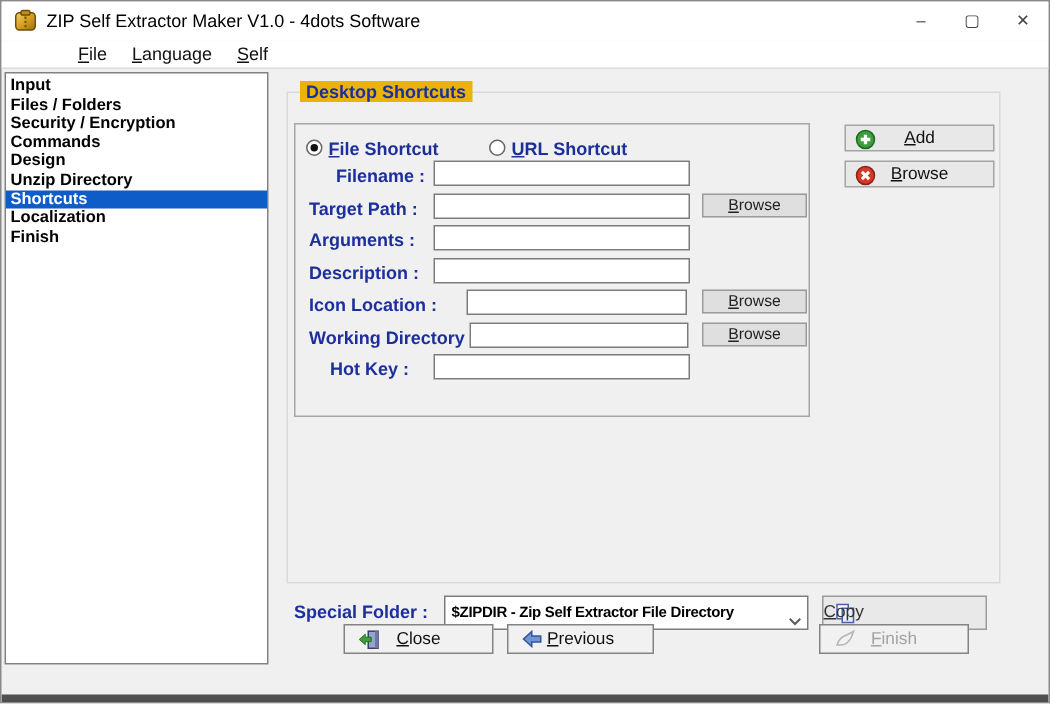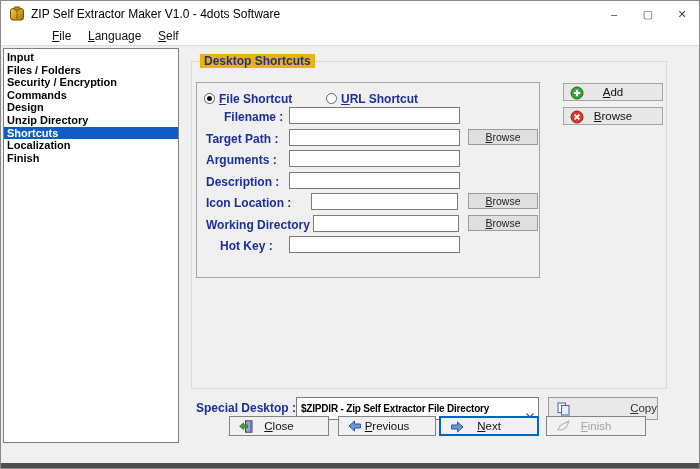--- a/index.html
+++ b/index.html
@@ -63,21 +63,21 @@
   .combobox { position:absolute; left:295px; top:396px; width:243px; height:23px;
               background:#fff; border:1px solid #7b7b7b; }
   .combo-text { position:absolute; left:4px; top:0; width:218px; height:34px; line-height:21px;
                 font-size:10px; font-weight:bold; color:#000; letter-spacing:-0.2px;
                 white-space:nowrap; overflow:hidden; }
   .combo-arrow { position:absolute; right:3px; top:7px; }
 
   .copy-btn { position:absolute; left:547px; top:396px; width:110px; height:23px;
               background:#e9e9e9; border:1px solid #9b9b9b; }
   .copy-btn svg { position:absolute; left:8px; top:4px; }
-  .copy-btn .btn-label { position:absolute; left:0; top:0; width:100%; text-align:right;
+  .copy-btn .btn-label { position:absolute; left:0; top:0; width:100%; text-align:left;
                          line-height:21px; font-size:11.5px; color:#333; }
 
   
   .nav-btn { position:absolute; top:415px; height:20px; background:#f1f1f1;
              border:1px solid #838383; }
   .nav-btn svg { position:absolute; left:9px; top:3px; }
   .nav-btn .btn-label { position:absolute; left:0; top:0; width:100%; text-align:center;
                         line-height:18px; font-size:11.5px; color:#111; }
   .nav-close { left:228px; width:100px; }
   .nav-prev  { left:337px; width:98px; }
@@ -174,21 +174,21 @@
     <span class="btn-label accel">Add</span>
   </div>
   <div class="tool-btn" style="top:106px;">
     <svg width="14" height="14" viewBox="0 0 14 14">
       <circle cx="7" cy="7" r="6" fill="#d23a2a" stroke="#8e2014"></circle>
       <path d="M4.6 4.6 L9.4 9.4 M9.4 4.6 L4.6 9.4" stroke="#fff" stroke-width="2"></path>
     </svg>
     <span class="btn-label accel">Browse</span>
   </div>
 
-  <span class="blabel" style="left:195px; top:400px;">Special Desktop :</span>
+  <span class="blabel" style="left:195px; top:400px;">Special Folder :</span>
   <div class="combobox">
     <span class="combo-text">$ZIPDIR - Zip Self Extractor File Directory</span>
     <span class="combo-arrow">
       <svg width="10" height="7" viewBox="0 0 10 7">
           <path d="M1.5 1.5 L5 5 L8.5 1.5" fill="none" stroke="#5a5a5a" stroke-width="1.3"></path>
         </svg>
     </span>
   </div>
   <div class="copy-btn">
     <svg width="13" height="14" viewBox="0 0 13 14">
@@ -205,26 +205,20 @@
       <polygon points="0.5,6.3 4.5,2.8 4.5,4.8 8.5,4.8 8.5,7.8 4.5,7.8 4.5,9.8" fill="#3d9e3d" stroke="#1e6b1e" stroke-width="0.6"></polygon>
     </svg>
     <span class="btn-label accel">Close</span>
   </div>
   <div class="nav-btn nav-prev">
     <svg width="14" height="12" viewBox="0 0 14 12">
       <polygon points="12.5,4 6.5,4 6.5,1 1,6 6.5,11 6.5,8 12.5,8" fill="#6f95d6" stroke="#31569b"></polygon>
     </svg>
     <span class="btn-label accel">Previous</span>
   </div>
-  <div class="nav-btn nav-next">
-    <svg width="14" height="12" viewBox="0 0 14 12">
-      <polygon points="1.5,4 7.5,4 7.5,1 13,6 7.5,11 7.5,8 1.5,8" fill="#6f95d6" stroke="#31569b"></polygon>
-    </svg>
-    <span class="btn-label accel">Next</span>
-  </div>
   <div class="nav-btn nav-finish">
     <svg width="15" height="12" viewBox="0 0 15 12">
       <path d="M2 10 C3 6.5 5 4.5 8 3.5 L13 1 L11.5 5 C9.5 9 6 10.2 3.5 10 Z" fill="none" stroke="#b5b5b5" stroke-width="1.1"></path>
     </svg>
     <span class="btn-label accel">Finish</span>
   </div>
 
   <div class="bottom-strip"></div>
 </div>
 

